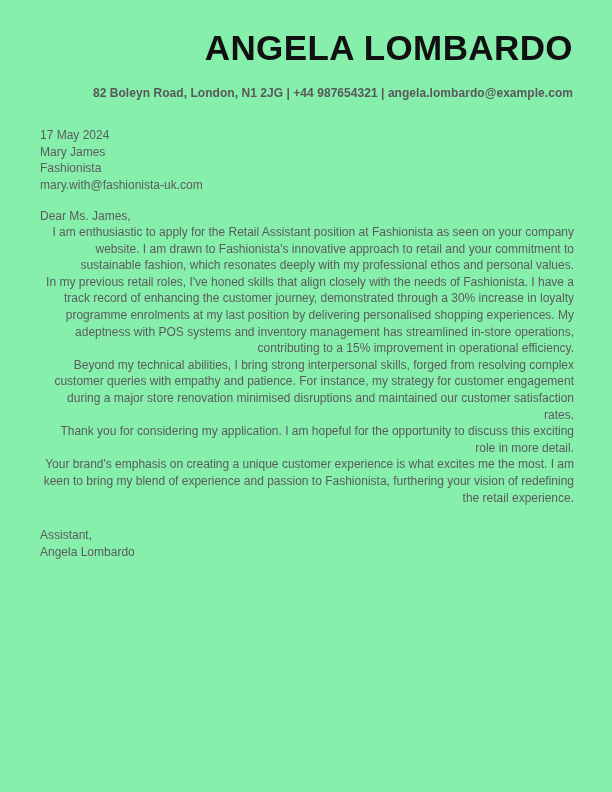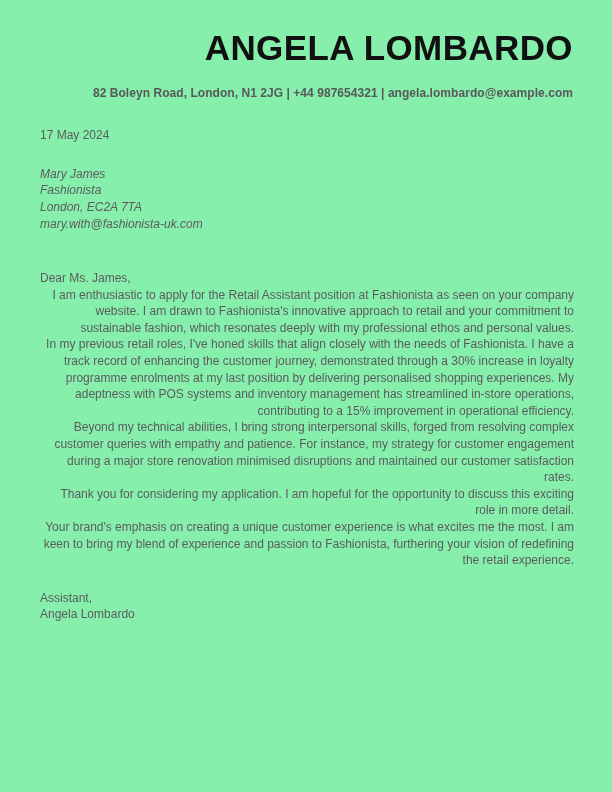--- a/index.html
+++ b/index.html
@@ -49,28 +49,26 @@
   .letter-body {
     padding: 0 38px 0 40px;
     color: #5b5b5d;
     font-size: 12px;
     line-height: 16.6px;
   }
   .date-line {
     margin-top: 27px;
   }
   .recipient-block {
-    margin-top: 22px;
-    font-style: italic;
   }
   .recipient-block div {
     line-height: 16.6px;
   }
   .salutation {
-    margin-top: 38px;
+    margin-top: 14px;
   }
   .para {
     text-align: right;
   }
   .closing-block {
     margin-top: 21px;
   }
   .closing-block div {
     line-height: 16.6px;
   }
@@ -85,21 +83,20 @@
     <div class="contact-line">82 Boleyn Road, London, N1 2JG  |  +44 987654321  |  angela.lombardo@example.com</div>
   </div>
 
   <div class="letter-body">
 
     <div class="date-line">17 May 2024</div>
 
     <div class="recipient-block">
       <div>Mary James</div>
       <div>Fashionista</div>
-      <div>London, EC2A 7TA</div>
       <div>mary.with@fashionista-uk.com</div>
     </div>
 
     <div class="salutation">Dear Ms. James,</div>
 
     <div class="para">I am enthusiastic to apply for the Retail Assistant position at Fashionista as seen on your company website. I am drawn to Fashionista's innovative approach to retail and your commitment to sustainable fashion, which resonates deeply with my professional ethos and personal values.</div>
     <div class="para">In my previous retail roles, I've honed skills that align closely with the needs of Fashionista. I have a track record of enhancing the customer journey, demonstrated through a 30% increase in loyalty programme enrolments at my last position by delivering personalised shopping experiences. My adeptness with POS systems and inventory management has streamlined in-store operations, contributing to a 15% improvement in operational efficiency.</div>
     <div class="para">Beyond my technical abilities, I bring strong interpersonal skills, forged from resolving complex customer queries with empathy and patience. For instance, my strategy for customer engagement during a major store renovation minimised disruptions and maintained our customer satisfaction rates.</div>
     <div class="para">Thank you for considering my application. I am hopeful for the opportunity to discuss this exciting role in more detail.</div>
     <div class="para">Your brand's emphasis on creating a unique customer experience is what excites me the most. I am keen to bring my blend of experience and passion to Fashionista, furthering your vision of redefining the retail experience.</div>

